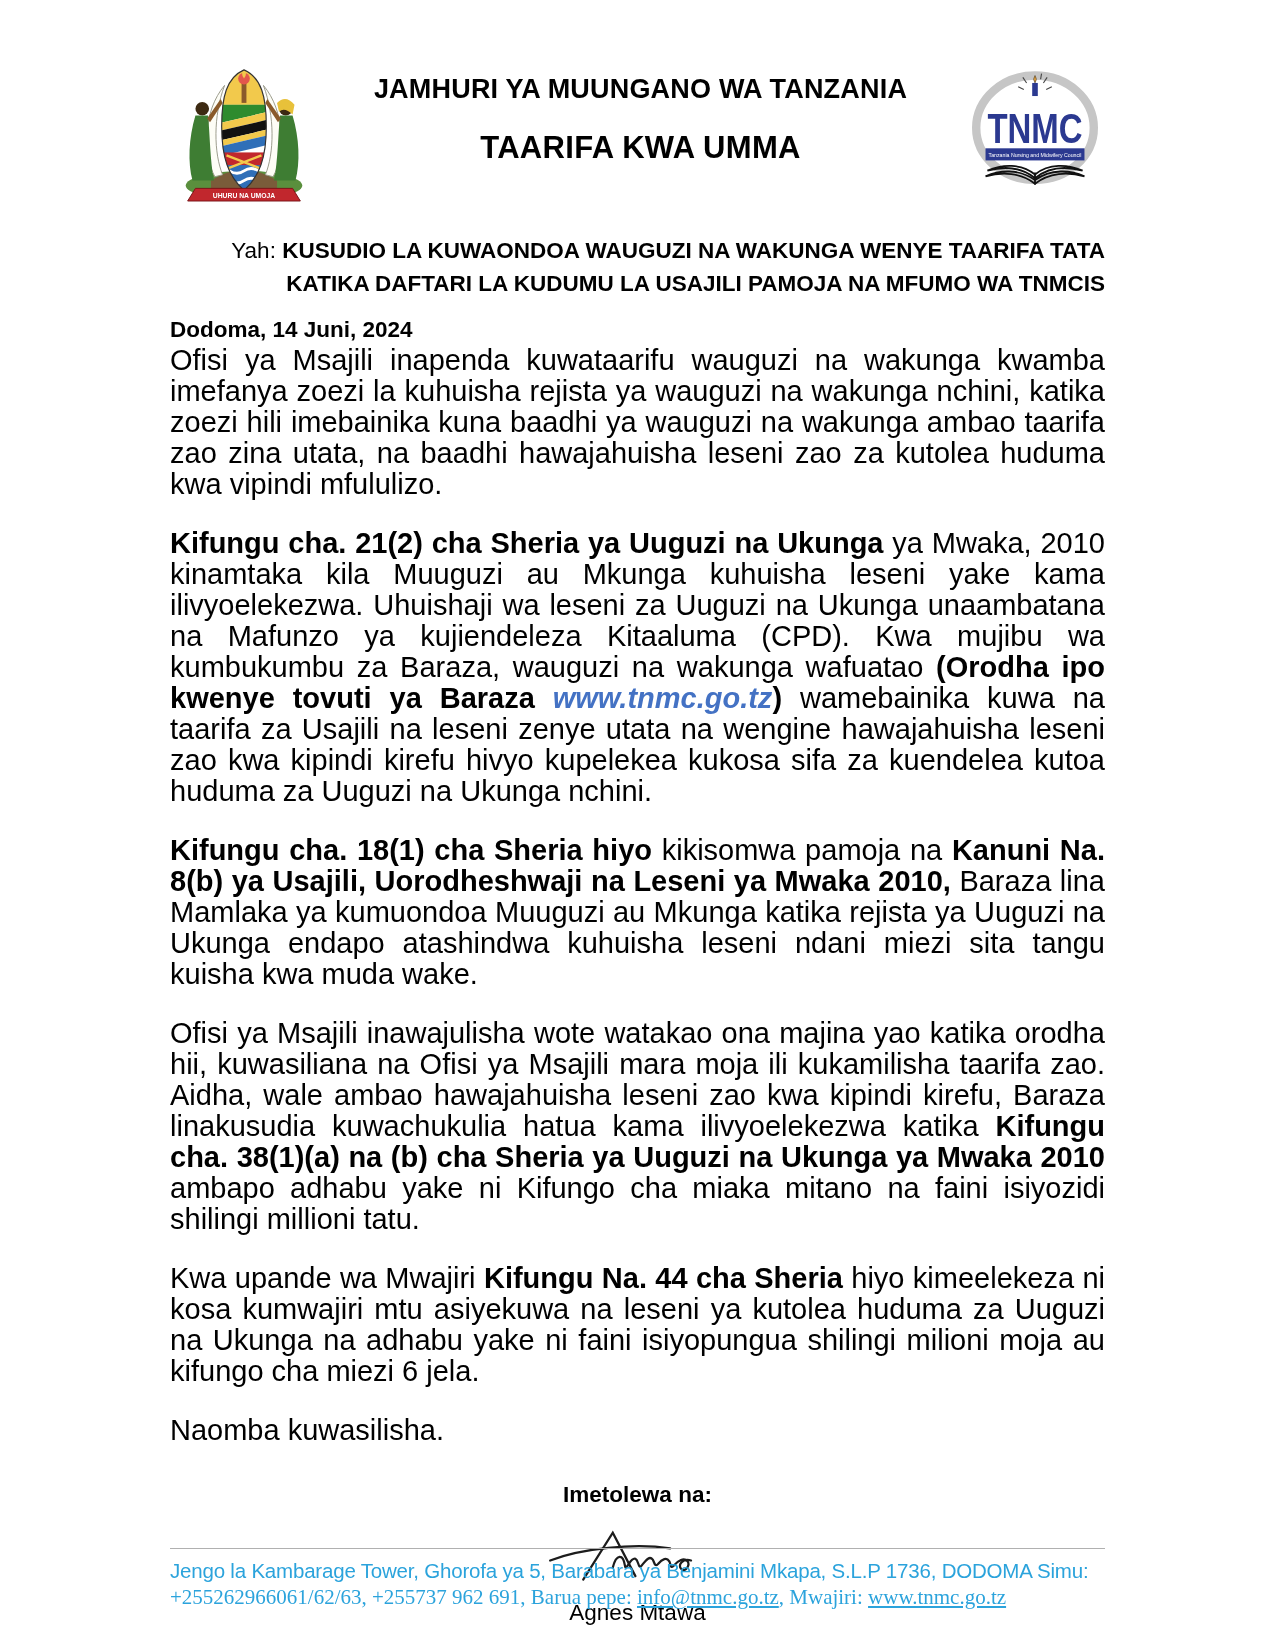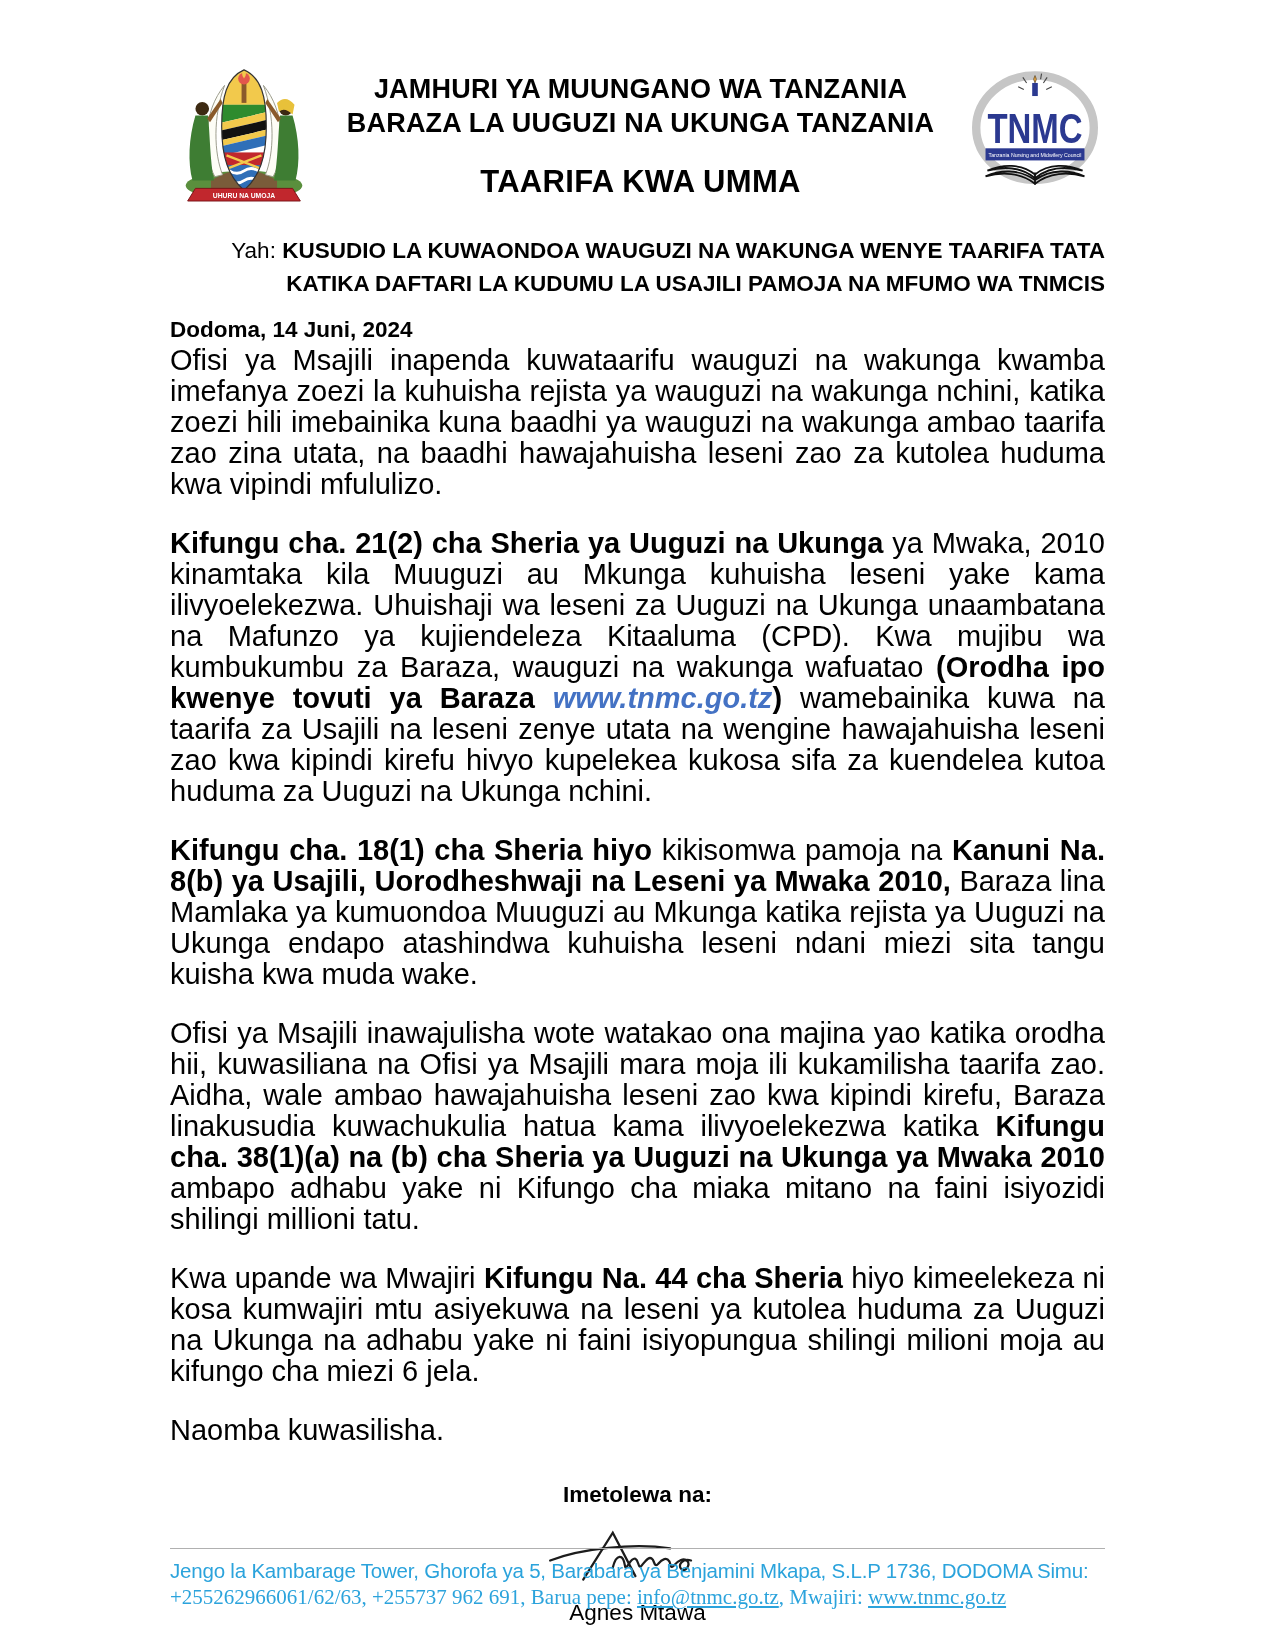--- a/index.html
+++ b/index.html
@@ -99,21 +99,20 @@
         </g>
         <path d="M70,10 C88,18 93,38 93,68 C93,100 86,120 70,134 C54,120 47,100 47,68 C47,38 52,18 70,10 Z" fill="none" stroke="#333" stroke-width="1.2"></path>
 
         <path d="M20,132 L120,132 L128,145 L12,145 Z" fill="#c1272d" stroke="#7a1418" stroke-width="1"></path>
         <text x="70" y="141.5" font-size="7" font-weight="bold" fill="#ffffff" text-anchor="middle" font-family="Liberation Sans, sans-serif">UHURU NA UMOJA</text>
       </svg>
     </div>
 
     <div class="header-center">
       <div class="h-line1">JAMHURI YA MUUNGANO WA TANZANIA</div>
-      <div class="h-line2">BARAZA LA UUGUZI NA UKUNGA TANZANIA</div>
       <div class="doc-title">TAARIFA KWA UMMA</div>
     </div>
 
     <div class="logo-right">
       <svg viewBox="0 0 150 140" width="140" height="131">
         <ellipse cx="75" cy="66" rx="63" ry="56" fill="#ffffff" stroke="#c6c6c6" stroke-width="9"></ellipse>
 
         <rect x="72" y="18" width="6" height="14" fill="#2B3990"></rect>
         <path d="M75,10 q3,4 0,8 q-3,-4 0,-8" fill="#e8a33a" stroke="#333" stroke-width="0.6"></path>
         <g stroke="#444" stroke-width="1.2">

